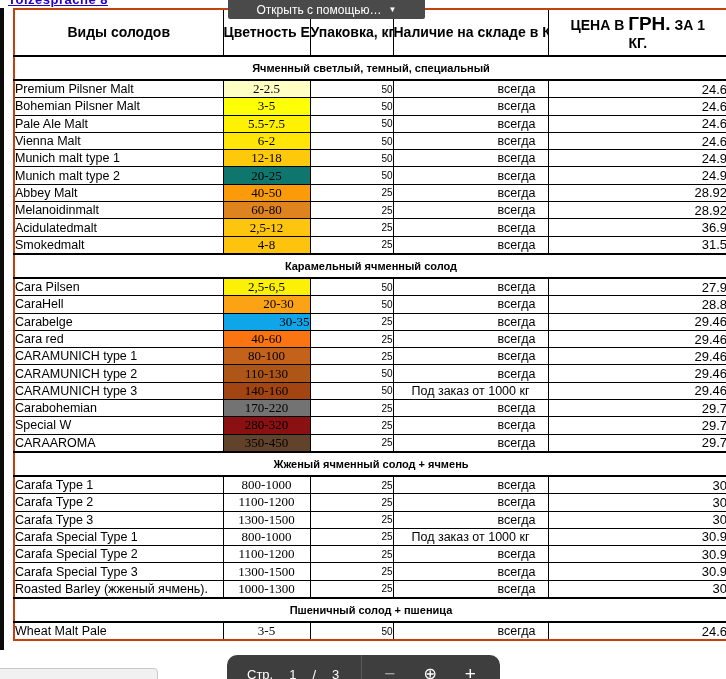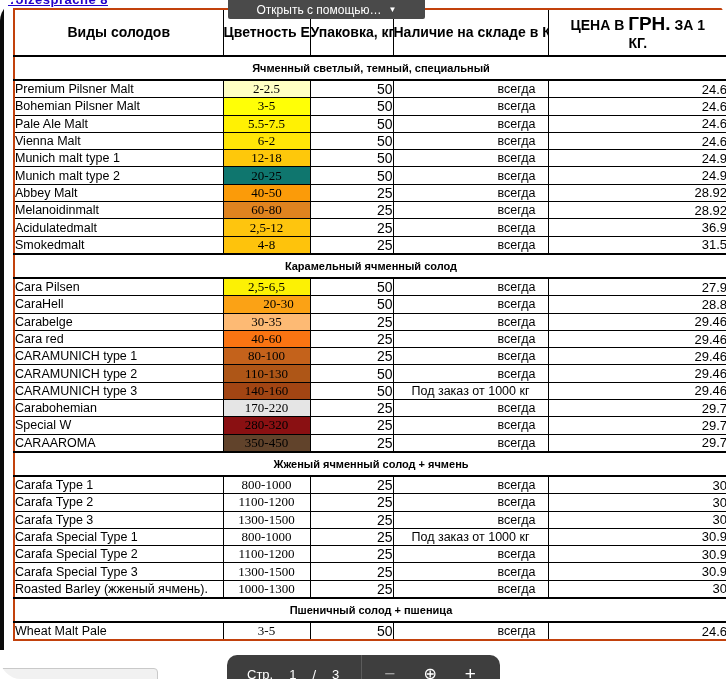--- a/index.html
+++ b/index.html
@@ -1,18 +1,18 @@
 <!DOCTYPE html>
 <html><head>
 <meta charset="utf-8">
 <style>
   html,body{margin:0;padding:0;background:#fff;}
   .screen{
     position:relative;width:726px;height:679px;overflow:hidden;
-    background:#fff;font-family:"Liberation Sans",sans-serif;color:#000;border-radius:21px;
+    background:#fff;font-family:"Liberation Sans",sans-serif;color:#000;
   }
   
   .black-strip{position:absolute;left:0;top:8px;width:4px;height:642px;background:#0b0b0b;}
   
   .top-link{
     position:absolute;left:8px;top:-7px;height:14px;line-height:14px;
     font-size:13px;font-weight:bold;color:#2200cc;text-decoration:underline;
     letter-spacing:.5px;white-space:nowrap;cursor:pointer;
   }
   
@@ -35,21 +35,21 @@
     border-bottom:2px solid #000;
   }
   th .grn-big{font-size:19px;}
   tr.section-row td{
     border-top:2px solid #000;border-bottom:2px solid #000;
     font-weight:bold;font-size:11px;text-align:center;height:22px;vertical-align:middle;
   }
   tr.data td{height:16.3px;vertical-align:middle;}
   td.name{font-size:12.5px;padding-left:3px;}
   td.ebc{font-family:"Liberation Serif",serif;font-size:13px;text-align:center;}
-  td.pack{font-size:14px;text-align:right;padding-right:10px;}
+  td.pack{font-size:10px;text-align:right;padding-right:10px;}
   td.stock{font-size:12.5px;}
   td.stock.right{text-align:right;padding-right:12px;}
   td.stock.center{text-align:center;}
   td.price{font-size:13px;text-align:right;padding-right:6px;}
   
   .toolbar{
     position:absolute;left:227px;top:655px;height:46px;z-index:5;
     display:flex;background:#3e3e3e;border-radius:10px;color:#fff;
   }
   .toolbar .seg{display:flex;align-items:flex-start;padding-top:12px;}
@@ -186,21 +186,21 @@
         </tr>
         <tr class="data">
           <td class="name">CaraHell</td>
           <td class="ebc" style="background: rgb(251, 162, 21); padding-left: 24px;">20-30</td>
           <td class="pack">50</td>
           <td class="stock right">всегда</td>
           <td class="price">28.8</td>
         </tr>
         <tr class="data">
           <td class="name">Carabelge</td>
-          <td class="ebc" style="background: #fdba74;">30-35</td>
+          <td class="ebc" style="background: #0ea5e9; text-align: right;">30-35</td>
           <td class="pack">25</td>
           <td class="stock right">всегда</td>
           <td class="price">29.46</td>
         </tr>
         <tr class="data">
           <td class="name">Cara red</td>
           <td class="ebc" style="background: rgb(250, 116, 18);">40-60</td>
           <td class="pack">25</td>
           <td class="stock right">всегда</td>
           <td class="price">29.46</td>
@@ -221,21 +221,21 @@
         </tr>
         <tr class="data">
           <td class="name">CARAMUNICH  type 3</td>
           <td class="ebc" style="background: rgb(162, 69, 19);">140-160</td>
           <td class="pack">50</td>
           <td class="stock center">Под заказ от 1000 кг</td>
           <td class="price">29.46</td>
         </tr>
         <tr class="data">
           <td class="name">Carabohemian</td>
-          <td class="ebc" style="background: #e5e5e5; margin-top: 40px;">170-220</td>
+          <td class="ebc" style="background: #737373; margin-top: 40px;">170-220</td>
           <td class="pack">25</td>
           <td class="stock right">всегда</td>
           <td class="price">29.7</td>
         </tr>
         <tr class="data">
           <td class="name">Special W</td>
           <td class="ebc" style="background: rgb(138, 16, 18);">280-320</td>
           <td class="pack">25</td>
           <td class="stock right">всегда</td>
           <td class="price">29.7</td>

